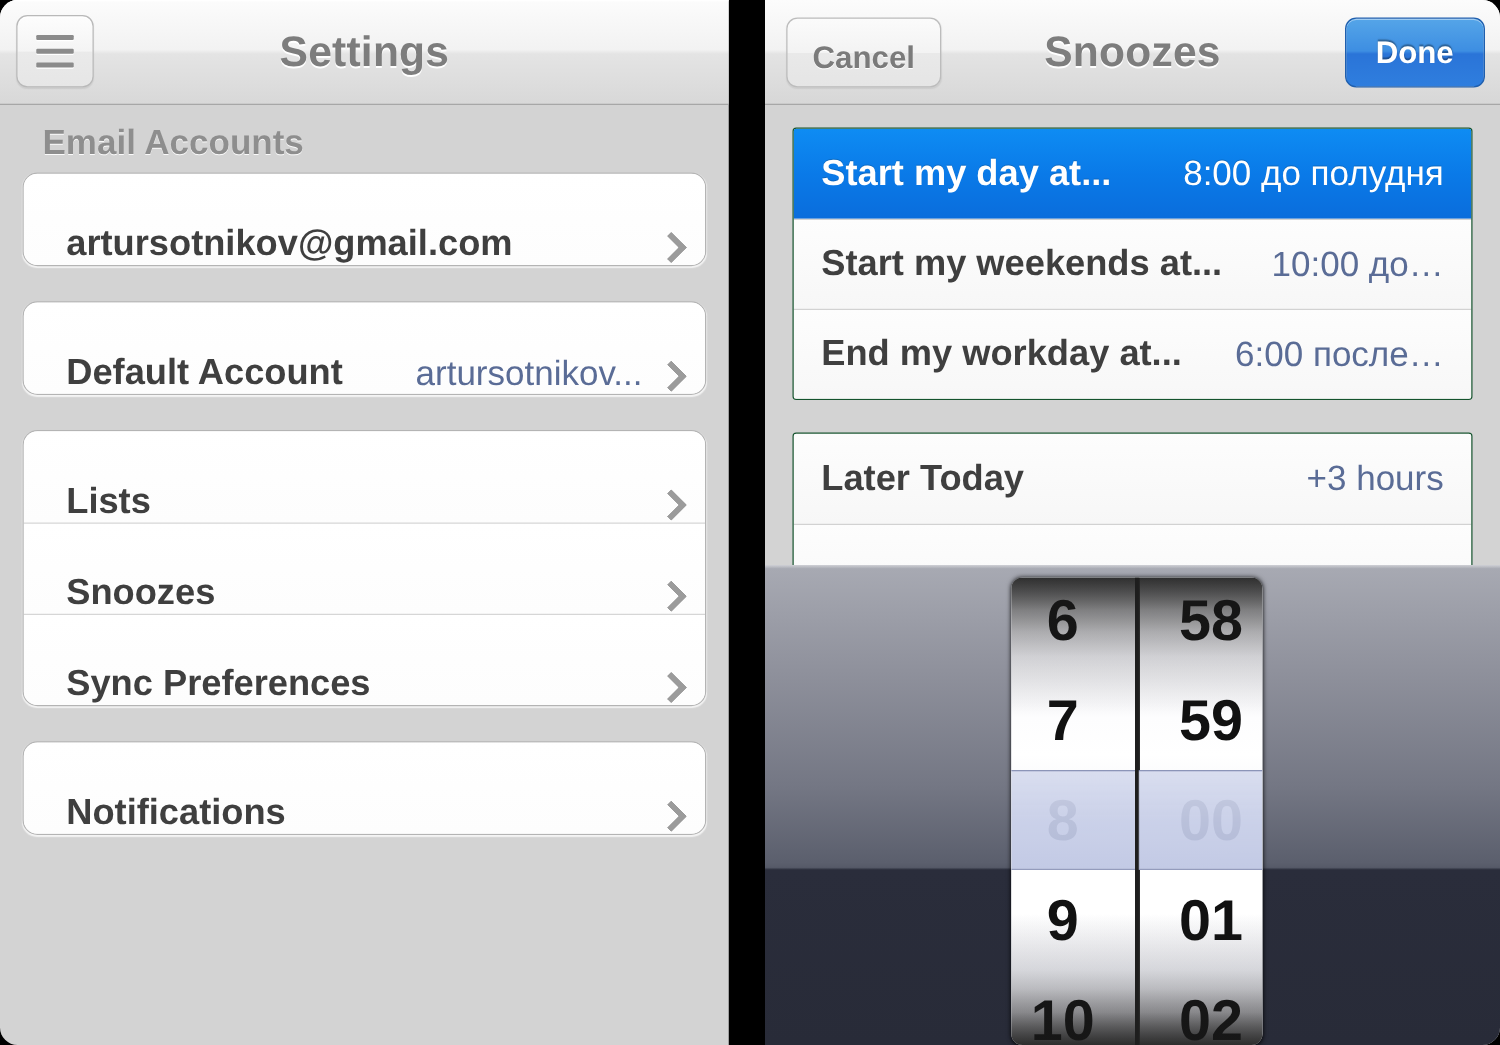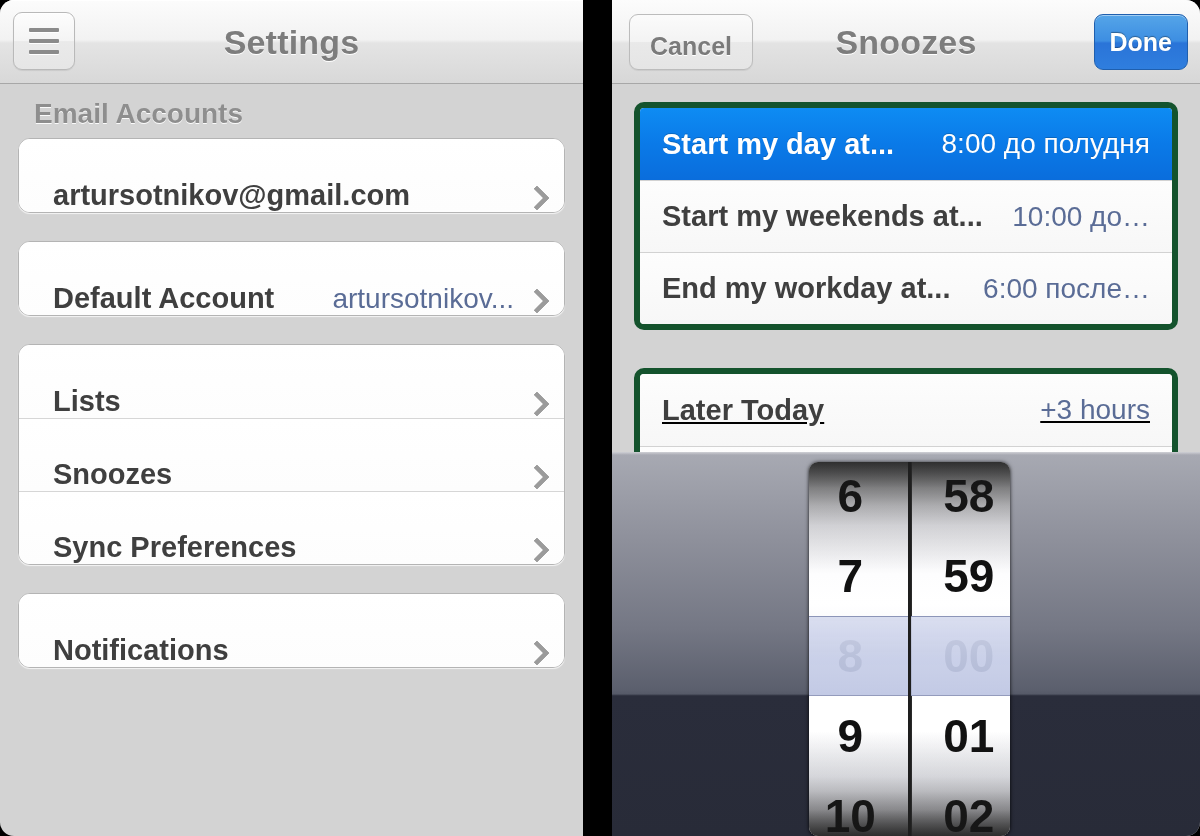--- a/index.html
+++ b/index.html
@@ -164,37 +164,37 @@
     text-shadow: 0 1px 0 #ffffff;
     background: linear-gradient(to bottom, #fbfbfb 0%, #f3f3f3 50%, #e9e9e9 51%, #e5e5e5 100%);
     border: 1px solid #bcbcbc;
     box-shadow: 0 1px 1px rgba(0,0,0,0.07);
   }
 
   .btn-done {
     position: absolute;
     right: 12px; top: 14px;
     height: 56px;
-    padding: 0 15px;
+    padding: 0 24px;
     line-height: 54px;
     border-radius: 9px;
     font-size: 25px;
     font-weight: bold;
     color: #ffffff;
     text-shadow: 0 -1px 1px rgba(0,0,0,0.35);
     background: linear-gradient(to bottom, #55a5e8 0%, #3d8ee2 48%, #2a74d8 52%, #2f7ede 100%);
     border: 1px solid #1f5fae;
     box-shadow: inset 0 1px 0 rgba(255,255,255,0.45);
   }
 
   .group-r {
     margin: 18px 22px 0 22px;
     background: #ffffff;
-    border: 6px solid #14532d;
-    border-radius: 10px;
+    border: 1px solid #14532d;
+    border-radius: 3px;
     overflow: hidden;
   }
 
   .row-r {
     display: flex;
     align-items: center;
     height: 72px;
     padding: 0 22px;
     background: linear-gradient(to bottom, #fdfdfd 0%, #f7f7f7 100%);
   }
@@ -414,21 +414,21 @@
         <span class="r-gap"></span>
         <span class="r-value">10:00 до…</span>
       </div>
       <div class="row-r">
         <span class="r-label">End my workday at...</span>
         <span class="r-gap"></span>
         <span class="r-value">6:00 после…</span>
       </div>
     </div>
 
-    <div class="group-r" style="margin-top:38px;text-decoration:underline;">
+    <div class="group-r" style="margin-top:26px;">
       <div class="row-r">
         <span class="r-label">Later Today</span>
         <span class="r-gap"></span>
         <span class="r-value">+3 hours</span>
       </div>
       <div class="row-r">
         <span class="r-label"></span>
       </div>
     </div>
 

